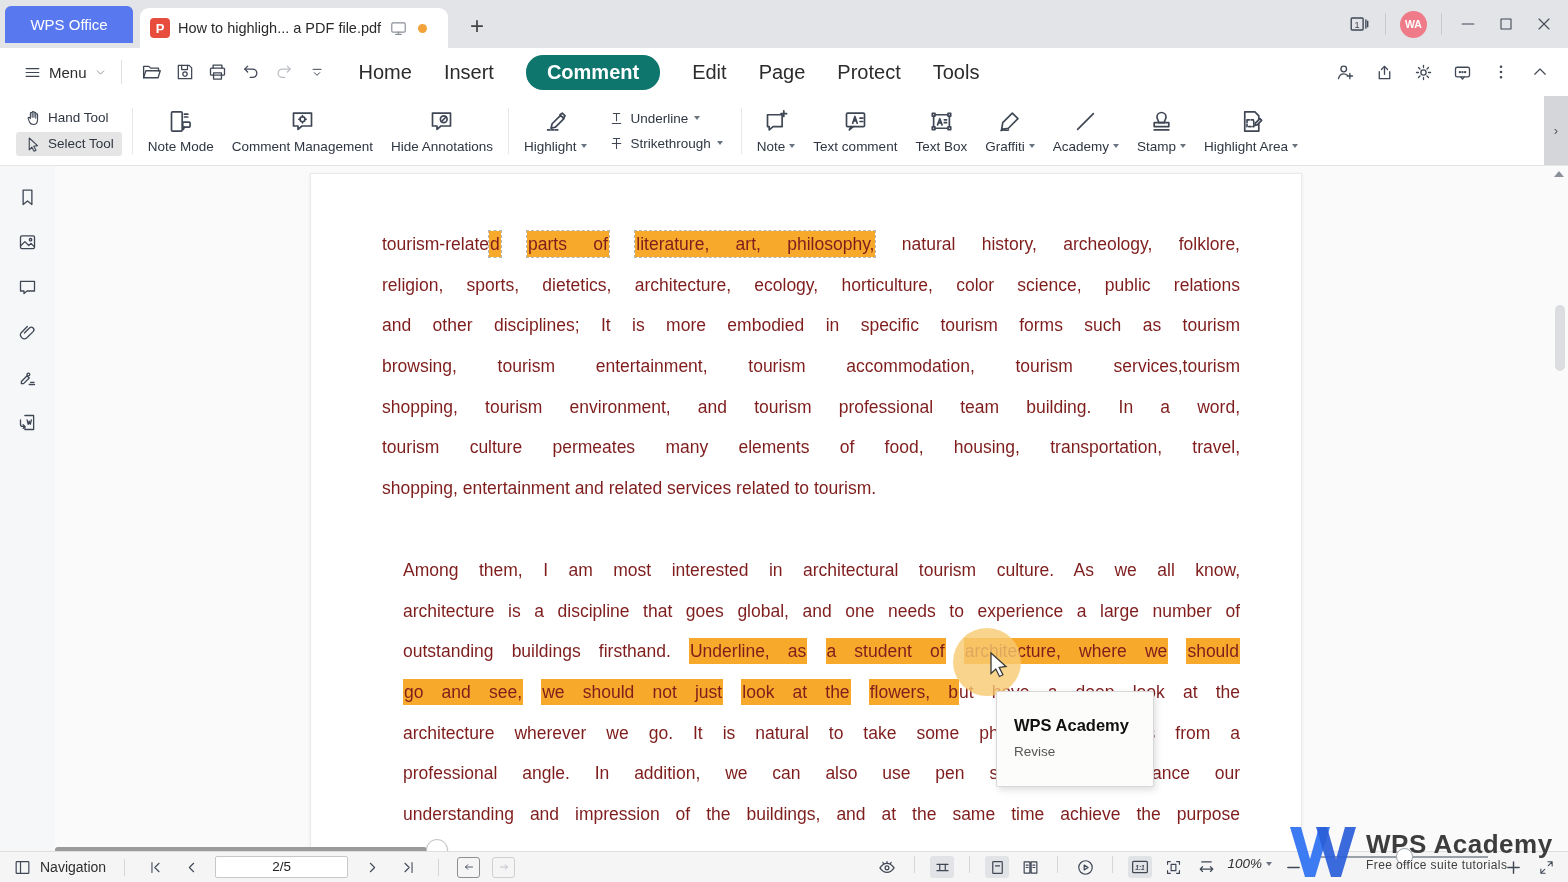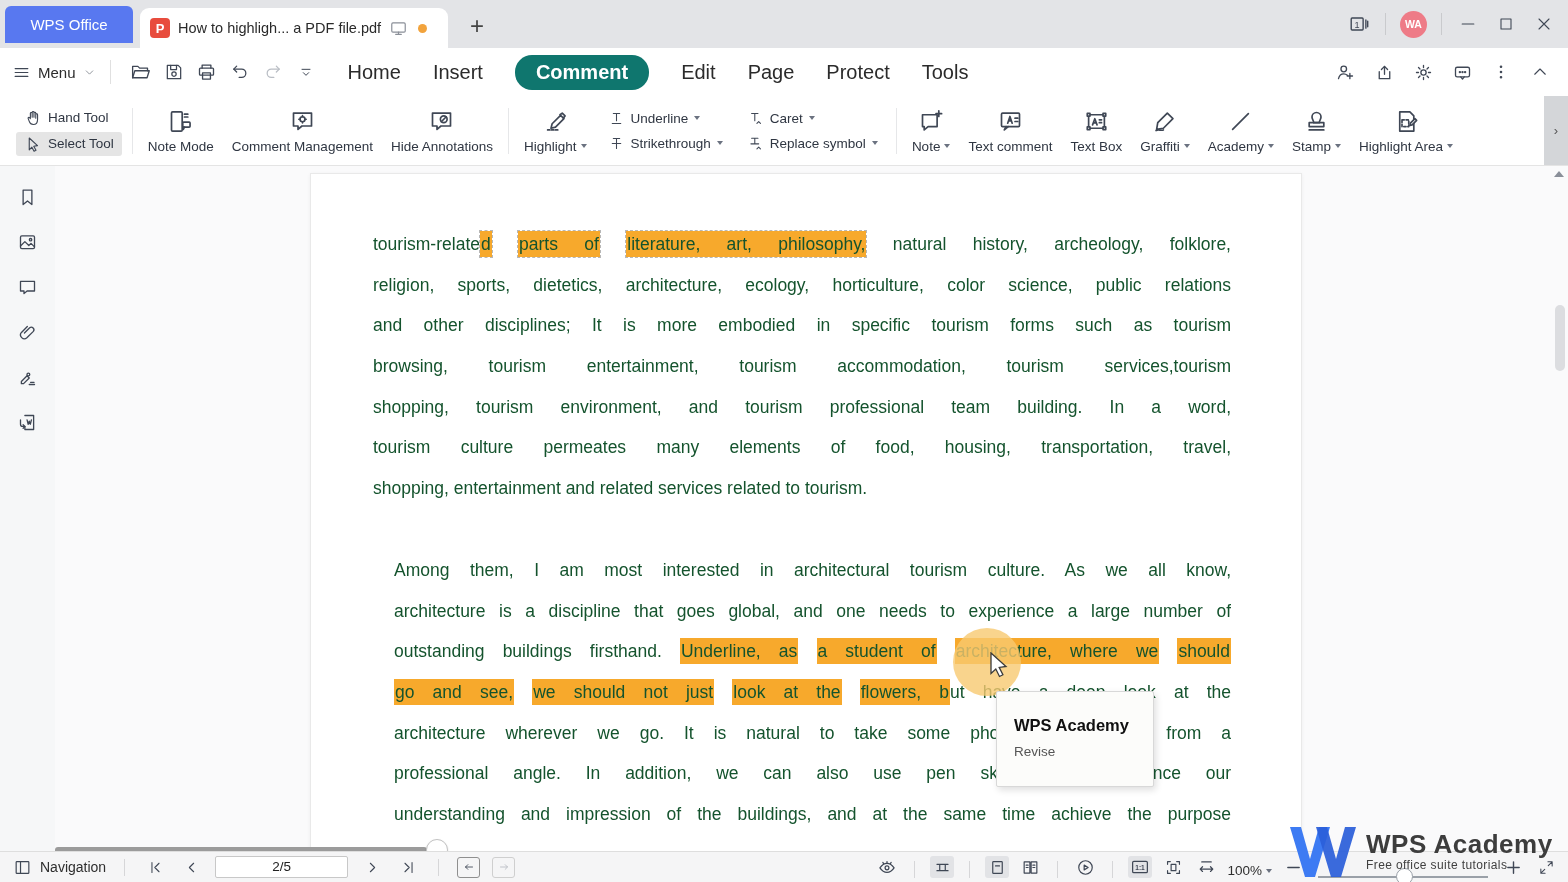--- a/index.html
+++ b/index.html
@@ -18,21 +18,21 @@
   .tab svg { flex:none; }
   .tabdot { width:9px; height:9px; border-radius:50%; background:#F2A33C; margin-left:10px; }
   .newtab { font-size:24px; color:#444; margin-left:22px; position:relative; top:2px; font-weight:300; cursor:default; }
   .winctrls { position:absolute; right:0; top:0; height:48px; display:flex; align-items:center; gap:14px; padding-right:12px; }
   .vsep { width:1px; height:22px; background:#c9cacd; }
   .avatar { width:27px; height:27px; border-radius:50%; background:#EE7B87; color:#fff; font-size:10.5px;
             font-weight:bold; display:flex; align-items:center; justify-content:center; }
   .wicon { display:flex; align-items:center; justify-content:center; width:24px; height:24px; }
 
   
-  .menubar { height:48px; background:#fff; display:flex; align-items:center; padding-left:12px; }
+  .menubar { height:48px; background:#fff; display:flex; align-items:center; padding-left:23px; }
   .menugrp { display:flex; align-items:center; gap:7px; font-size:15px; color:#2c2c2c; }
   .qicons { display:flex; align-items:center; gap:9px; margin-left:18px; }
   .mdiv { width:1px; height:24px; background:#e0e0e0; margin-left:14px; }
   .nav { display:flex; align-items:center; gap:32px; margin-left:30px; font-size:20px; color:#2b2b2b; }
   .nav .item { cursor:default; }
   .pill { background:#0f766e; color:#fff; font-weight:bold; padding:6px 21px; border-radius:17px; }
   .ricons { margin-left:auto; display:flex; align-items:center; gap:15px; padding-right:16px; }
 
   
   .ribbon { height:70px; background:#fff; border-bottom:1px solid #e4e4e4; display:flex; align-items:center; position:relative; }
@@ -48,21 +48,21 @@
   svg.ic { stroke:#3f4755; fill:none; stroke-width:1.5; stroke-linecap:round; stroke-linejoin:round; }
   svg.ic.dis { stroke:#b9bdc4; }
 
   
   .main { height:685px; display:flex; position:relative; background:#fafafb; }
   .sidebar { width:55px; background:#f6f7f8; display:flex; flex-direction:column; align-items:center; padding-top:16px; gap:15px; flex:none; }
   .side-btn { width:30px; height:30px; display:flex; align-items:center; justify-content:center; }
   .docarea { flex:1; position:relative; overflow:hidden; }
   .page { position:absolute; left:255px; top:7px; width:992px; height:690px; background:#fff; border:1px solid #e9e9e9;
           box-shadow:0 1px 4px rgba(0,0,0,.05); }
-  .textblock { position:absolute; left:62px; top:50px; width:858px; font-size:17.5px; line-height:40.7px; color:#14532d; }
+  .textblock { position:absolute; left:71px; top:50px; width:858px; font-size:17.5px; line-height:40.7px; color:#7f1d1d; }
   .line { text-align:justify; text-align-last:justify; height:40.7px; overflow:hidden; }
   .line.noj { text-align-last:left; }
   .para + .para { margin-top:41px;margin-left:21px; }
   .hl { background:#F7A92C; padding:3px 1px; }
   .hl-dashed { outline:1px dashed rgba(125,125,125,.55); outline-offset:0px; }
 
   .click-glow { position:absolute; left:642px; top:454px; width:68px; height:68px; border-radius:50%;
                 background:rgba(247,201,112,.8); pointer-events:none; }
   .cursor { position:absolute; left:678px; top:478px; pointer-events:none; }
   .tooltip { position:absolute; left:685px; top:517px; width:158px; height:96px; background:#fcfcfa;
@@ -80,21 +80,21 @@
               border-right:5px solid transparent; border-bottom:6px solid #8a8f99; }
 
   
   .statusbar { height:31px; background:#f5f5f6; border-top:1px solid #dedede; display:flex; align-items:center; padding:0 10px; position:relative; }
   .sb-left { display:flex; align-items:center; gap:12px; font-size:14px; color:#2e2e2e; }
   .sdiv { width:1px; height:17px; background:#d6d6d8; margin:0 6px; }
   .pageinput { width:133px; height:22px; background:#fff; border:1px solid #c8c8c8; border-radius:2px;
                text-align:center; font-size:13.5px; color:#222; line-height:20px; }
   .histbtn { width:23px; height:21px; border:1px solid #8f8f8f; border-radius:3px; display:flex; align-items:center; justify-content:center; }
   .histbtn.dis { border-color:#cfcfcf; }
-  .sb-right { margin-left:auto; display:flex; align-items:flex-end; gap:9px; }
+  .sb-right { margin-left:auto; display:flex; align-items:flex-start; gap:9px;font-style:italic; }
   .sb-ic { width:24px; height:22px; display:flex; align-items:center; justify-content:center; border-radius:3px; }
   .sb-ic.on { background:#e2e3e6; }
   .zoomtxt { font-size:13.5px; color:#2e2e2e; display:flex; align-items:center; gap:4px; }
   .ztrack { position:relative; width:170px; height:2px; background:#9aa0a8; margin:0 4px; }
   .zknob { position:absolute; left:78px; top:-8px; width:17px; height:17px; border-radius:50%; background:#fff; border:1px solid #9aa0a8; }
 
   
   .watermark { position:absolute; left:1288px; top:822px; width:276px; height:58px; z-index:60; pointer-events:none;
                display:flex; align-items:center; }
   .wm-text { margin-left:6px; }
@@ -314,38 +314,20 @@
           <path d="M7.5 5h9M12 5v10M6 19h12"></path>
         </svg>
       <span>Underline</span>
         <i class="caret"></i>
     </div>
     <div class="srow">
       <svg class="ic" width="17" height="17" viewBox="0 0 24 24">
           <path d="M7.5 5h9M12 5v14M6 12h12"></path>
         </svg>
       <span>Strikethrough</span>
-        <i class="caret"></i>
-    </div>
-  </div>
-  <div class="rstack">
-    <div class="srow">
-      <svg class="ic" width="17" height="17" viewBox="0 0 24 24">
-          <path d="M6.5 5h9M11 5v10"></path>
-          <path d="M14 19l2.5-2.5L19 19"></path>
-        </svg>
-      <span>Caret</span>
-        <i class="caret"></i>
-    </div>
-    <div class="srow">
-      <svg class="ic" width="17" height="17" viewBox="0 0 24 24">
-          <path d="M6.5 4.5h9M11 4.5v8M5.5 12.5h11"></path>
-          <path d="M14 19.5l2.5-2.5L19 19.5"></path>
-        </svg>
-      <span>Replace symbol</span>
         <i class="caret"></i>
     </div>
   </div>
   <span class="rdiv"></span>
   <div class="rbtn">
     <svg class="ic" width="27" height="27" viewBox="0 0 24 24">
         <path d="M4 6h13v10.5H9L5.5 19.5v-3H4z"></path>
         <path d="M18.5 2.5v5M16 5h5"></path>
       </svg>
     <span class="rlabel">

